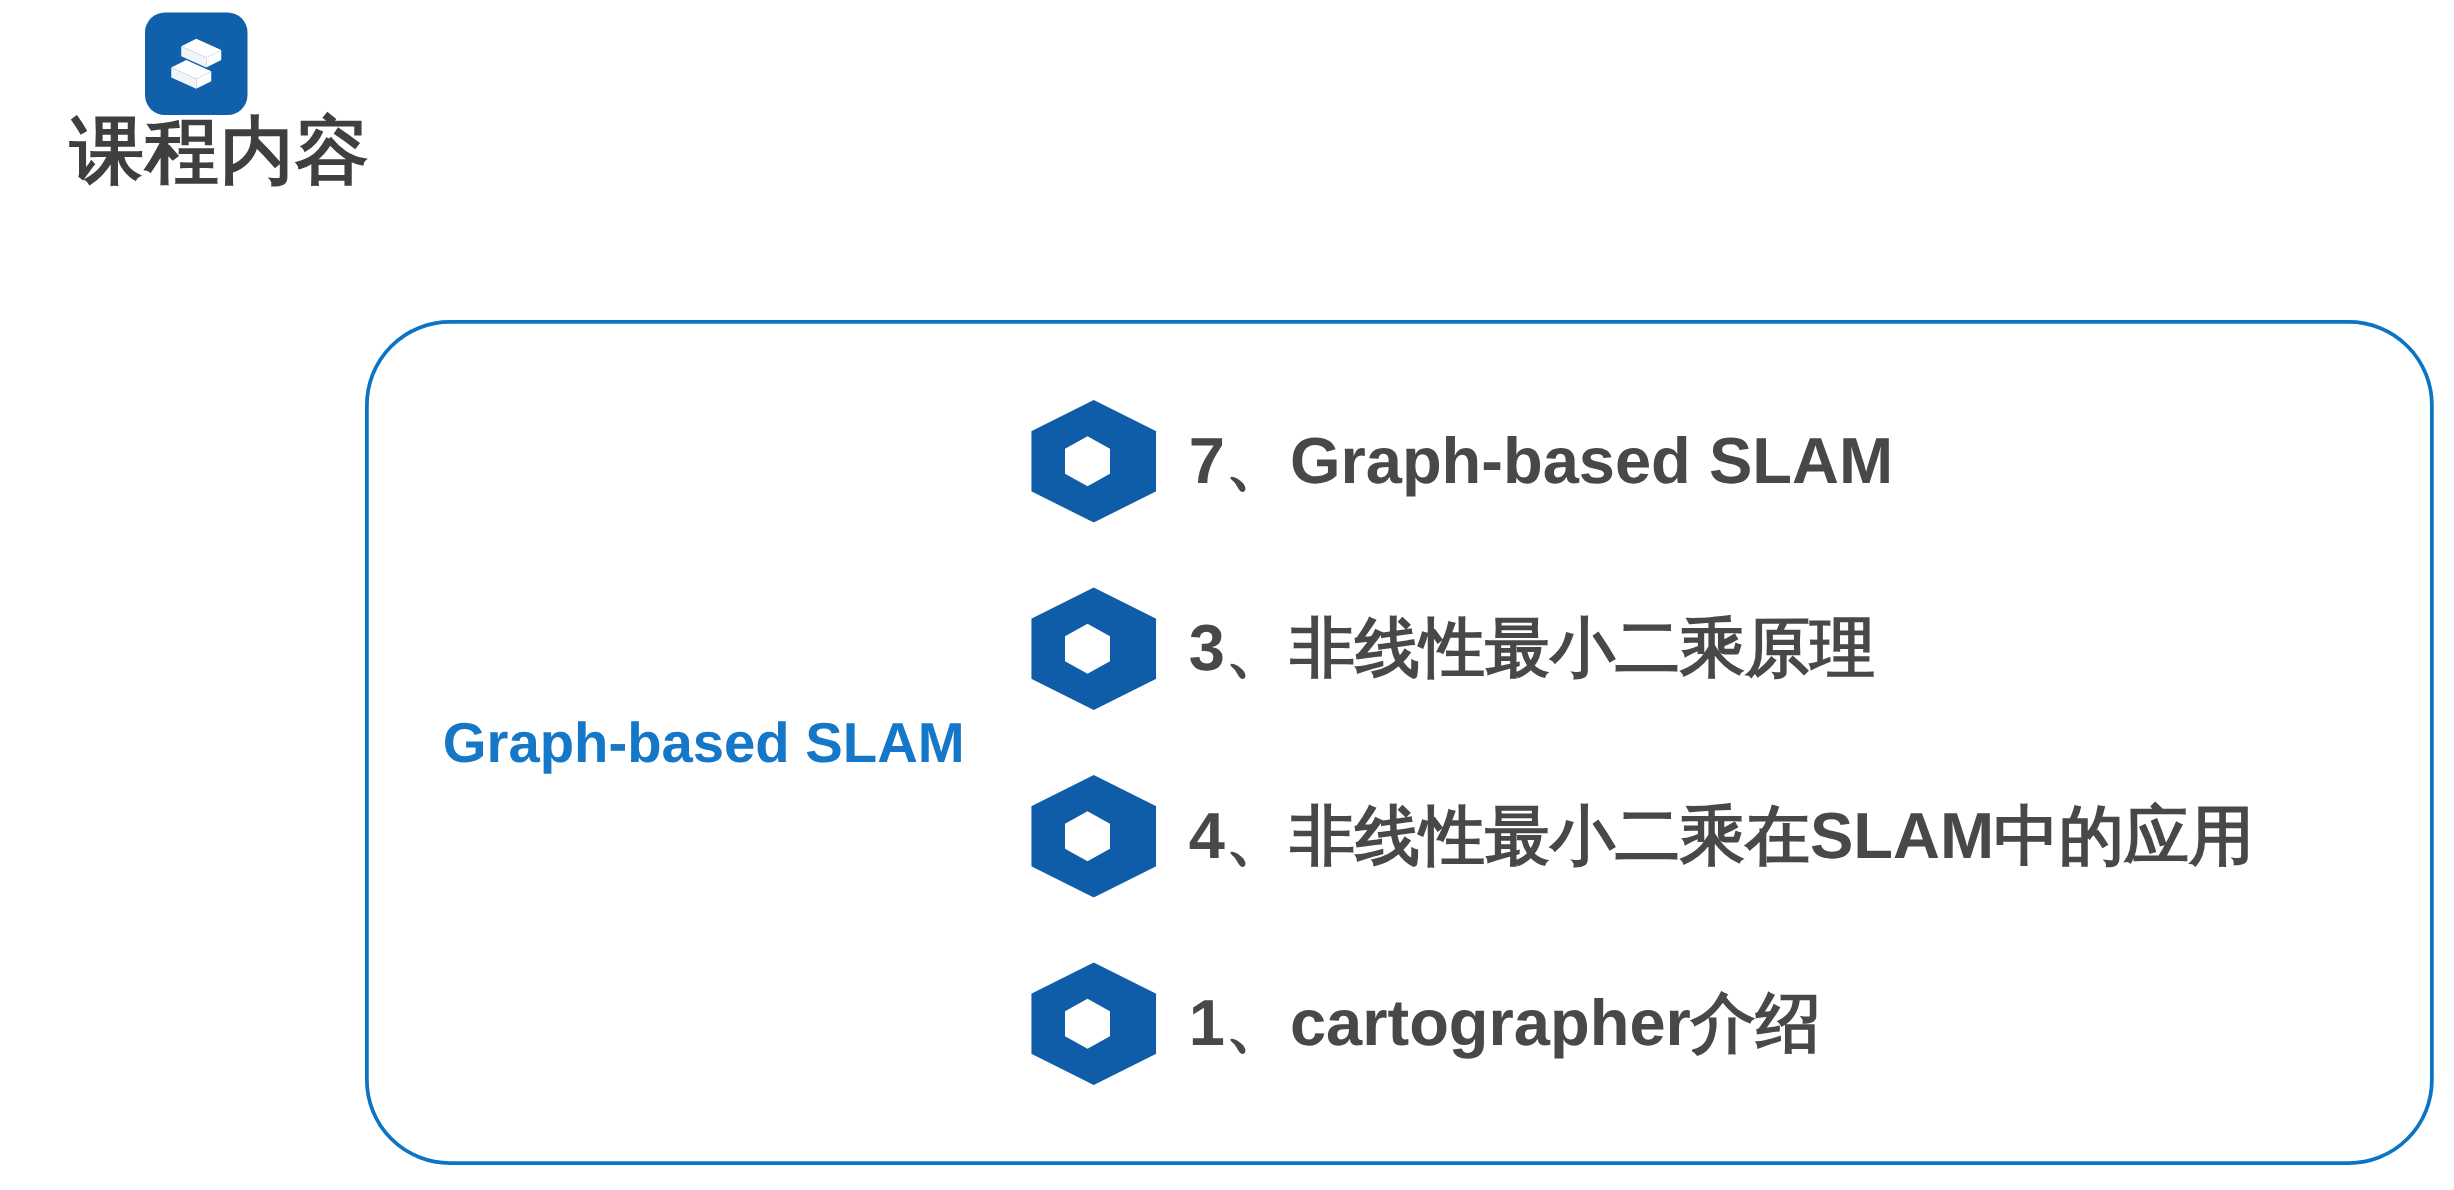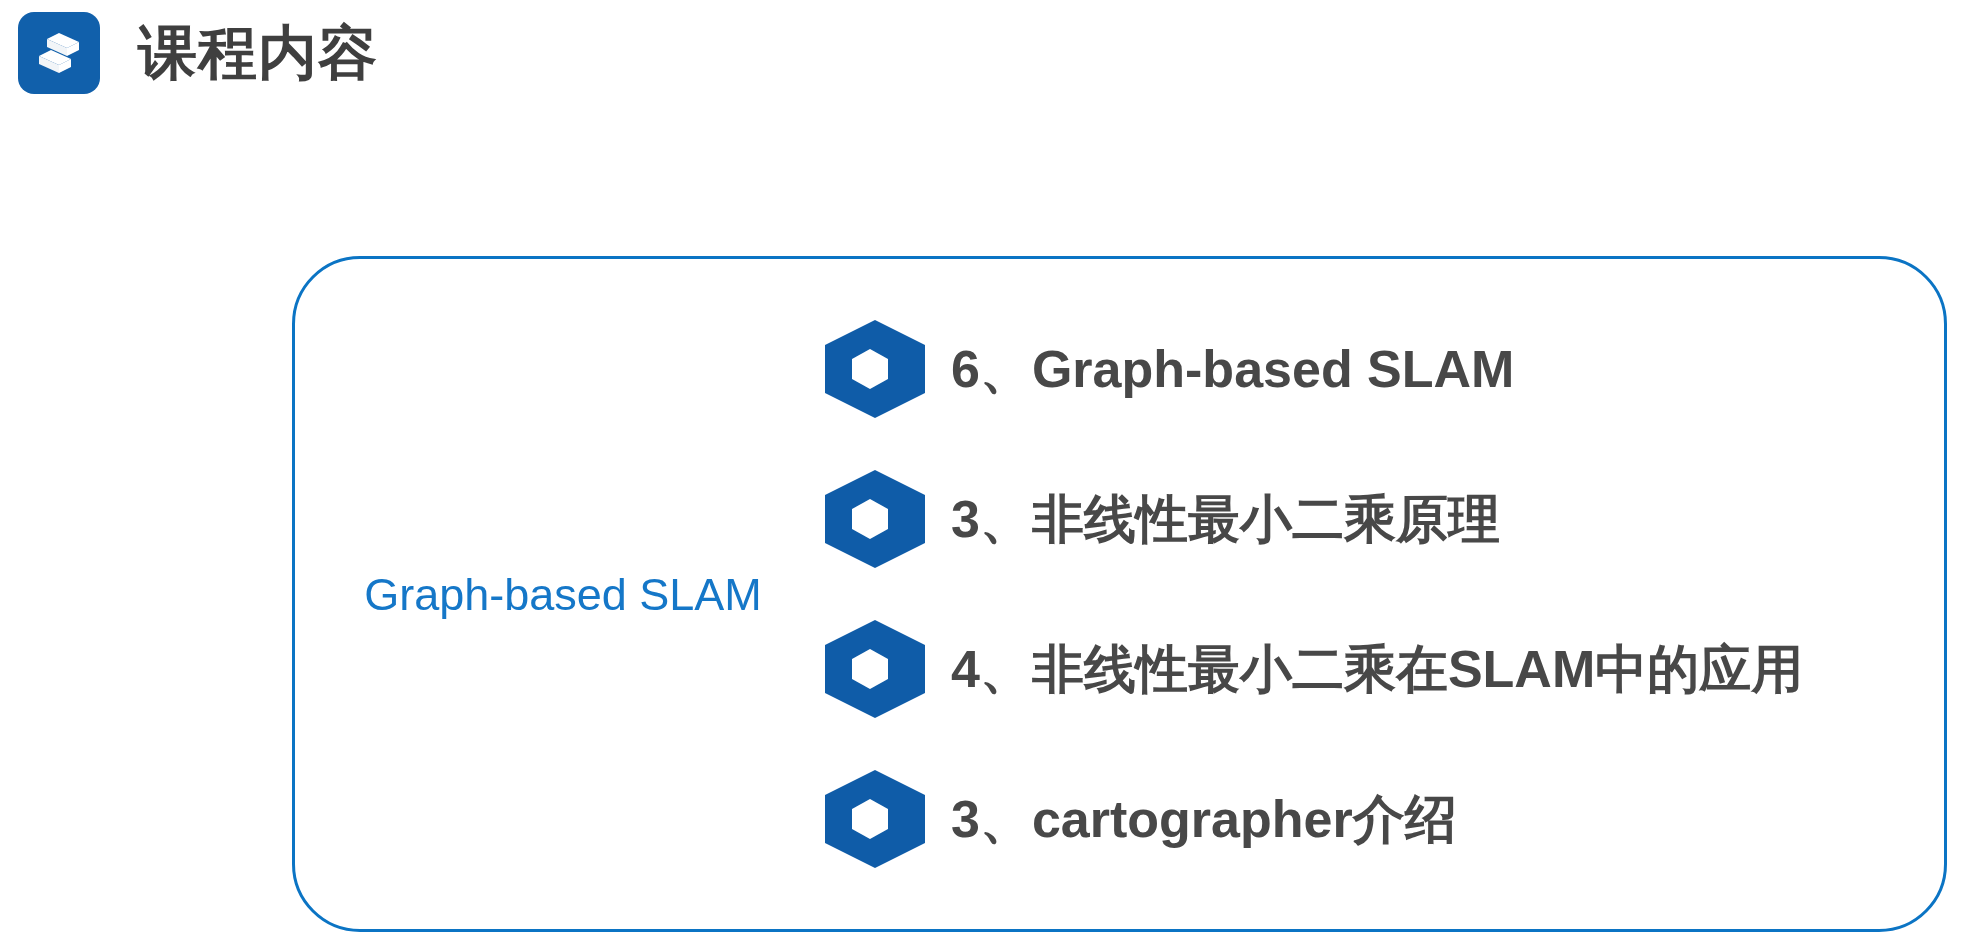--- a/index.html
+++ b/index.html
@@ -16,20 +16,21 @@
   }
 
   
   #header {
     position: absolute;
     left: 18px;
     top: 10px;
     display: flex;
     align-items: center;
     height: 86px;
+    flex-direction: column;
   }
   #logo-tile {
     width: 82px;
     height: 82px;
     border-radius: 16px;
     background: #1160ab;
     display: flex;
     align-items: center;
     justify-content: center;
     flex: 0 0 auto;
@@ -60,21 +61,21 @@
 
   
   #section-label {
     position: absolute;
     left: 18px;
     top: 50%;
     transform: translateY(-50%);
     width: 500px;
     text-align: center;
     font-size: 45px;
-    font-weight: normal;
+    font-weight: bold;
     color: #1577c8;
     white-space: nowrap;
     line-height: 1;
   }
 
   
   #topic-list {
     position: absolute;
     left: 530px;
     top: 24px;
@@ -134,21 +135,21 @@
 
   <div id="topic-list">
 
     <div class="topic-row">
       <span class="hex-bullet">
         <svg width="100" height="98" viewBox="0 0 100 98" aria-hidden="true">
           <polygon points="50,0 100,25 100,73 50,98 0,73 0,25" fill="#0f5ca8"></polygon>
           <polygon points="45,29 63,39 63,59 45,69 27,59 27,39" fill="#ffffff"></polygon>
         </svg>
       </span>
-      <span class="topic-text">6、Graph-based SLAM</span>
+      <span class="topic-text">7、Graph-based SLAM</span>
     </div>
 
     <div class="topic-row">
       <span class="hex-bullet">
         <svg width="100" height="98" viewBox="0 0 100 98" aria-hidden="true">
           <polygon points="50,0 100,25 100,73 50,98 0,73 0,25" fill="#0f5ca8"></polygon>
           <polygon points="45,29 63,39 63,59 45,69 27,59 27,39" fill="#ffffff"></polygon>
         </svg>
       </span>
       <span class="topic-text">3、非线性最小二乘原理</span>
@@ -164,17 +165,17 @@
       <span class="topic-text">4、非线性最小二乘在SLAM中的应用</span>
     </div>
 
     <div class="topic-row">
       <span class="hex-bullet">
         <svg width="100" height="98" viewBox="0 0 100 98" aria-hidden="true">
           <polygon points="50,0 100,25 100,73 50,98 0,73 0,25" fill="#0f5ca8"></polygon>
           <polygon points="45,29 63,39 63,59 45,69 27,59 27,39" fill="#ffffff"></polygon>
         </svg>
       </span>
-      <span class="topic-text">3、cartographer介绍</span>
+      <span class="topic-text">1、cartographer介绍</span>
     </div>
 
   </div>
 </div>
 
 </body></html>

